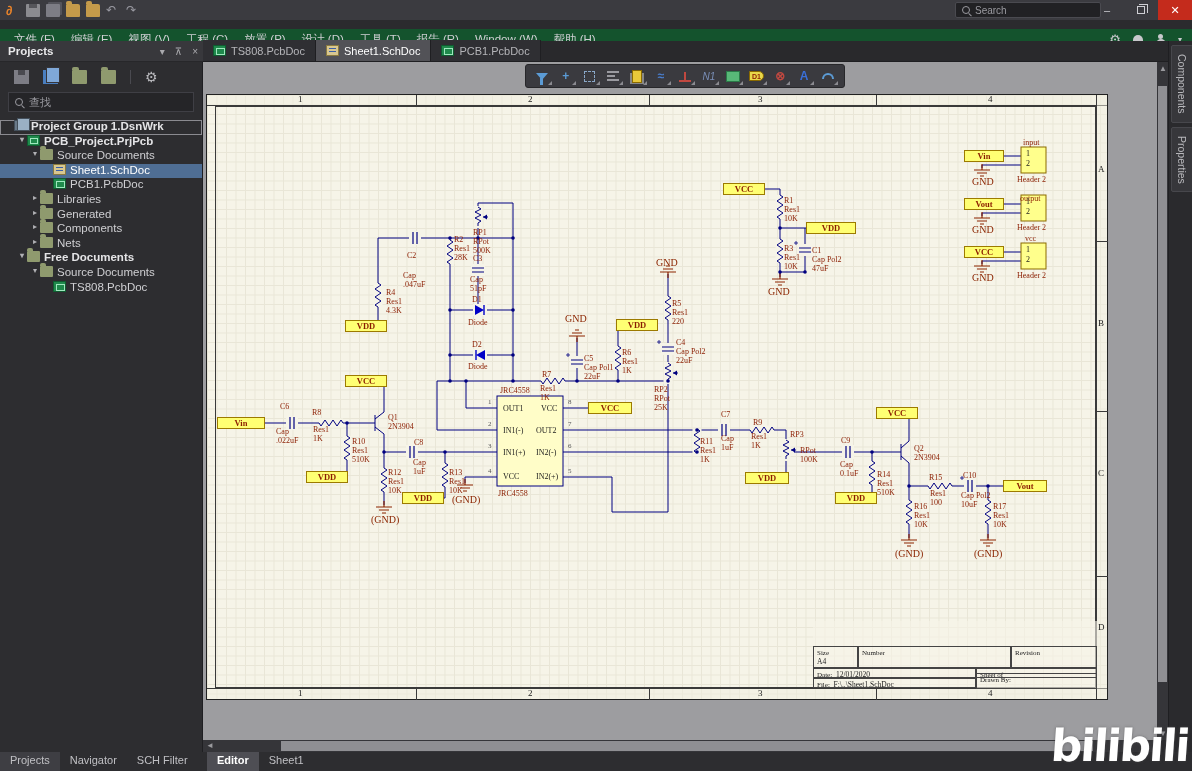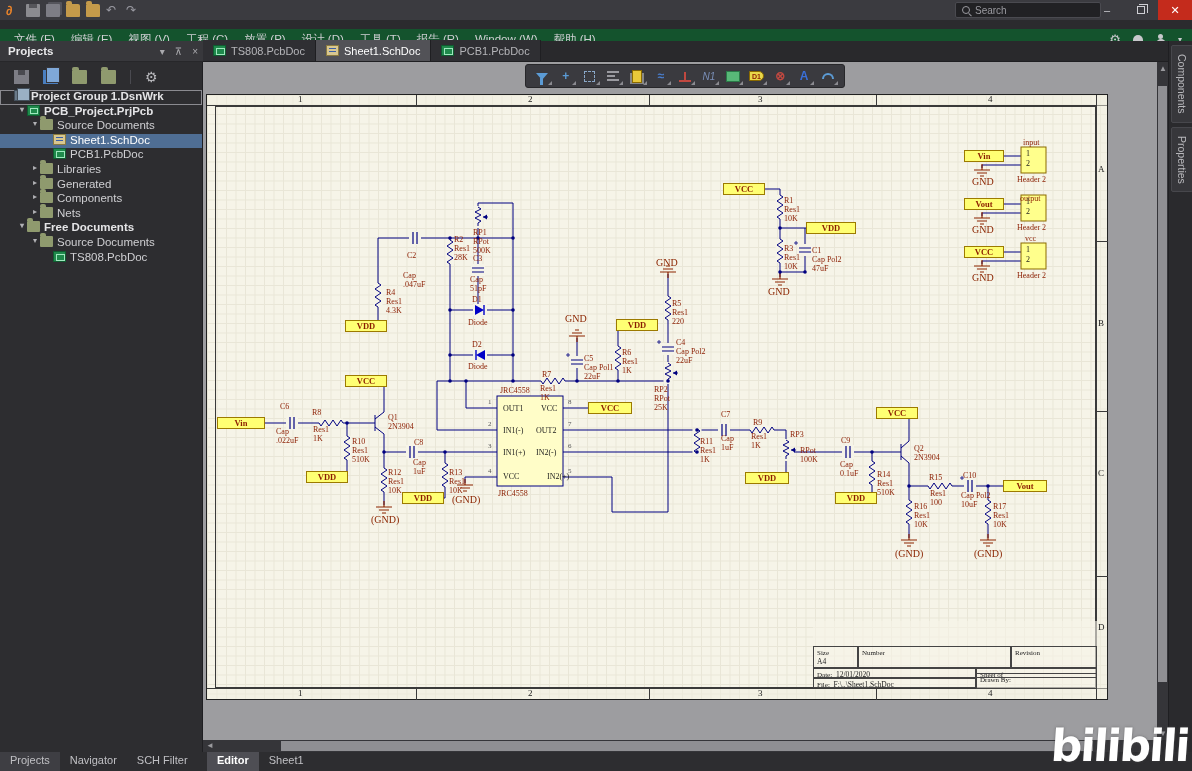--- a/index.html
+++ b/index.html
@@ -245,20 +245,24 @@
     </div>
 
   <div id="projects-panel">
     <div id="panel-toolbar">
       <span class="pt-icon pti-save"></span>
       <span class="pt-icon pti-docs"></span>
       <span class="pt-icon pti-folder"></span>
       <span class="pt-icon pti-folder"></span>
       <span class="pt-divider"></span>
       <span class="pt-gear">⚙</span>
+    </div>
+    <div id="panel-search">
+      <span class="mag"></span>
+      <span>查找</span>
     </div>
     <div id="tree">
         <div class="trow bold focusbox" style="padding-left: 4px;">
           <span class="tarrow"></span>
           <span class="nicon ni-group"></span>
           <span>Project Group 1.DsnWrk</span>
         </div>
         <div class="trow bold" style="padding-left: 17px;">
           <span class="tarrow">▾</span>
           <span class="nicon ni-project"></span>
@@ -654,21 +658,21 @@
         <div class="slabel power" style="left: 769px; top: 114px;">GND</div>
         <div class="slabel power" style="left: 769px; top: 162px;">GND</div>
         <div class="slabel power" style="left: 769px; top: 210px;">GND</div>
         <div class="slabel pin" style="left: 300px; top: 342px;">OUT1</div>
         <div class="slabel pin" style="left: 300px; top: 364px;">IN1(-)</div>
         <div class="slabel pin" style="left: 300px; top: 386px;">IN1(+)</div>
         <div class="slabel pin" style="left: 300px; top: 410px;">VCC</div>
         <div class="slabel pin" style="left: 338px; top: 342px;">VCC</div>
         <div class="slabel pin" style="left: 333px; top: 364px;">OUT2</div>
         <div class="slabel pin" style="left: 333px; top: 386px;">IN2(-)</div>
-        <div class="slabel pin" style="left: 333px; top: 410px; margin-left: 11px;">IN2(+)</div>
+        <div class="slabel pin" style="left: 333px; top: 410px;">IN2(+)</div>
         <div class="slabel pnum" style="left: 285px; top: 336px;">1</div>
         <div class="slabel pnum" style="left: 285px; top: 358px;">2</div>
         <div class="slabel pnum" style="left: 285px; top: 380px;">3</div>
         <div class="slabel pnum" style="left: 285px; top: 405px;">4</div>
         <div class="slabel pnum" style="left: 365px; top: 336px;">8</div>
         <div class="slabel pnum" style="left: 365px; top: 358px;">7</div>
         <div class="slabel pnum" style="left: 365px; top: 380px;">6</div>
         <div class="slabel pnum" style="left: 365px; top: 405px;">5</div>
         <div class="slabel ctitle" style="left: 820px; top: 76px;">input</div>
         <div class="slabel ctitle" style="left: 814px; top: 113px;">Header 2</div>

